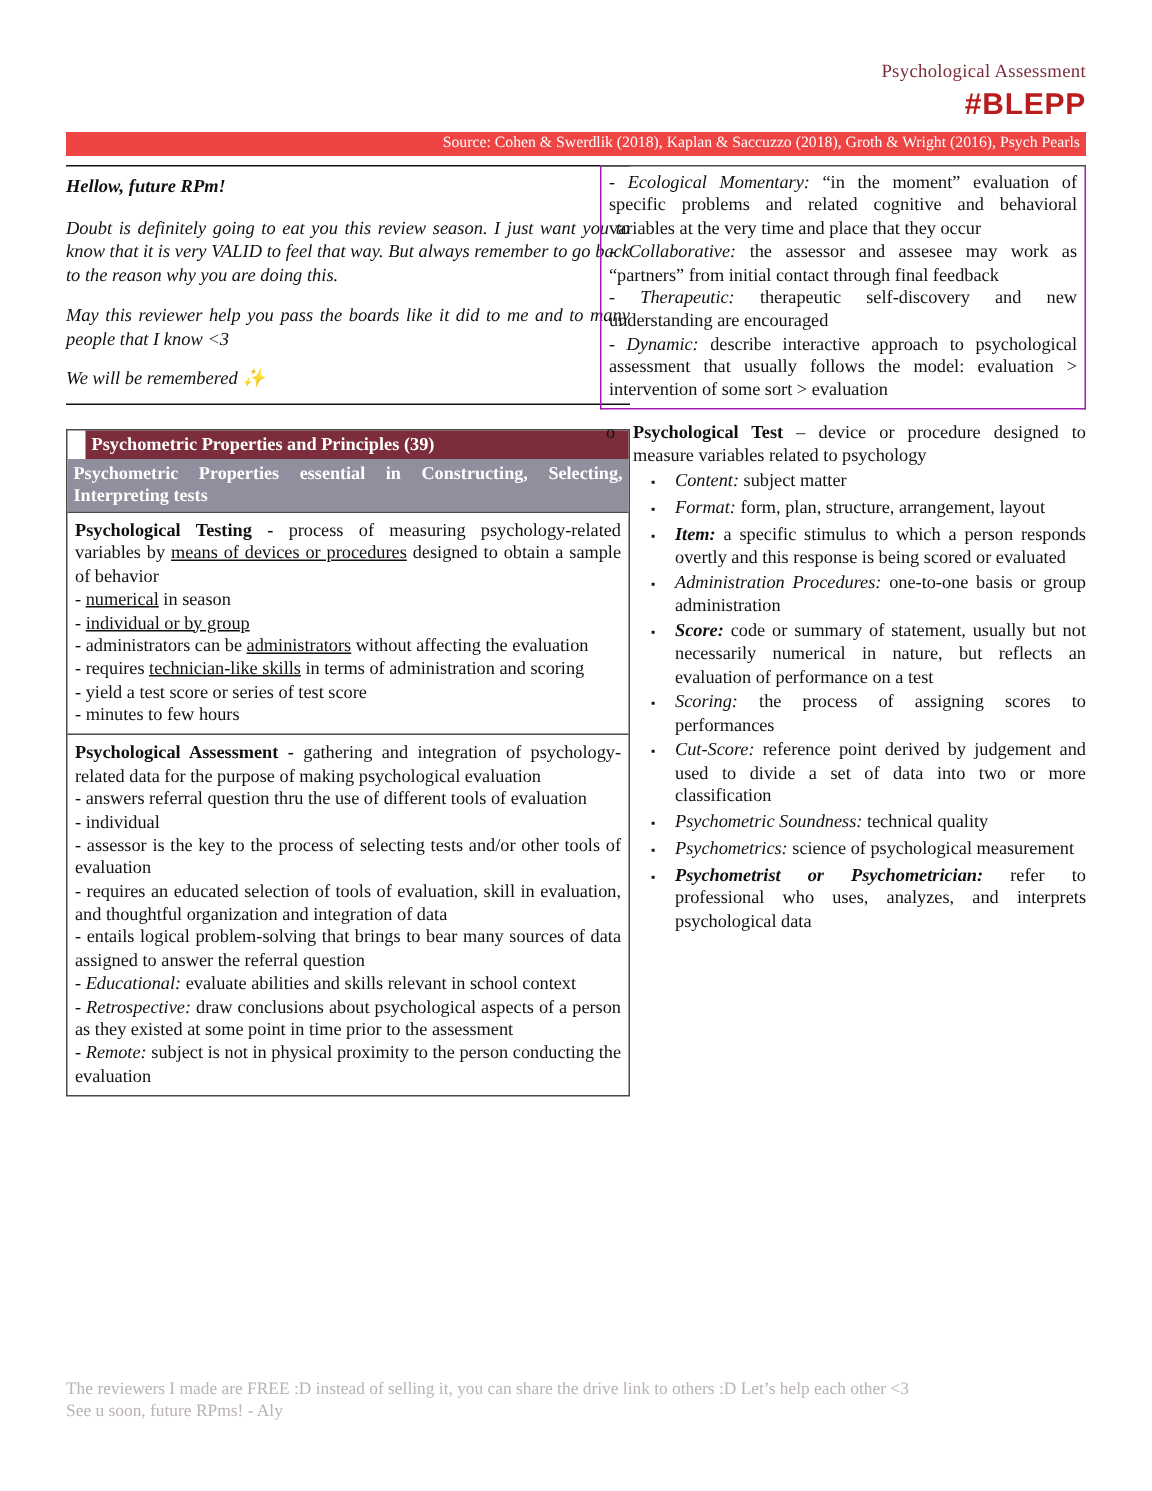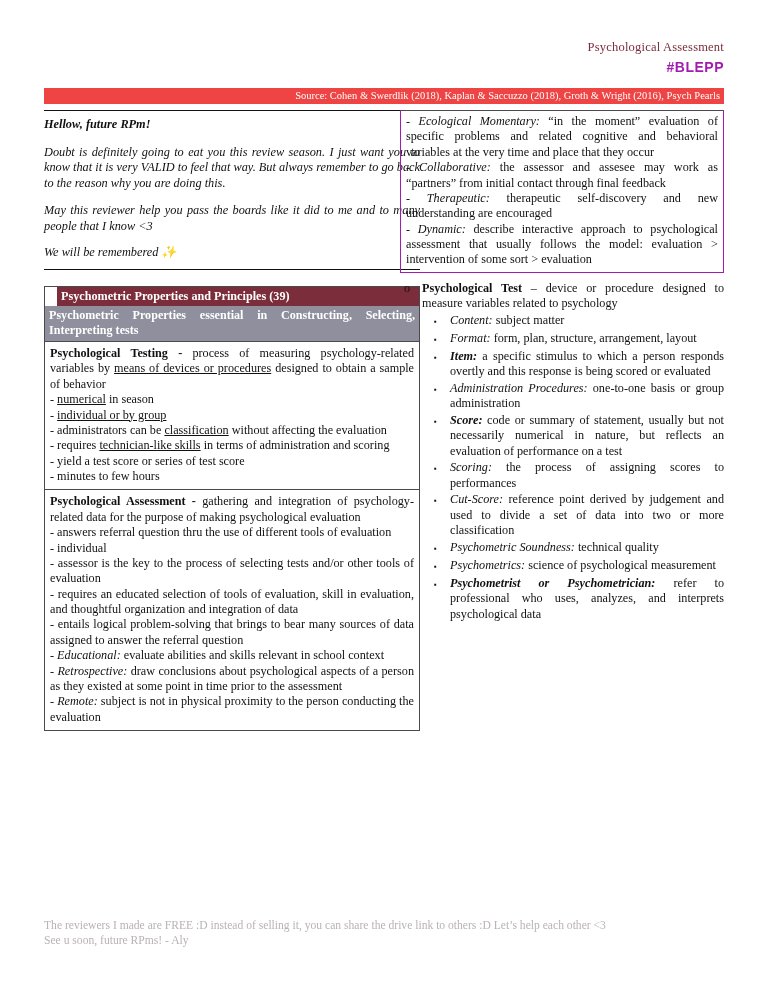--- a/index.html
+++ b/index.html
@@ -29,23 +29,23 @@
     text-align: right;
   }
   .header-title {
     font-family: "Liberation Serif", serif;
     font-size: 12.5px;
     color: #7b2d3b;
     letter-spacing: .2px;
   }
   .header-blepp {
     font-family: "Liberation Sans", sans-serif;
-    font-size: 14px;
-    font-weight: bold;
-    color: #a21caf;
+    font-size: 20px;
+    font-weight: bold;
+    color: #b91c1c;
     margin-top: 4px;
     letter-spacing: .5px;
   }
 
   .source-bar {
     position: absolute;
     top: 88px;
     left: 44px;
     right: 44px;
     height: 16px;
@@ -216,21 +216,21 @@
 
       <div class="subbox">
         <p class="line">
           <span class="lead">Psychological Testing -</span>
           <span>process of measuring psychology-related variables by</span>
           <span class="u">means of devices or procedures</span>
           <span>designed to obtain a sample of behavior</span>
         </p>
         <p class="line"><span>- </span><span class="u">numerical</span><span> in season</span></p>
         <p class="line"><span>- </span><span class="u">individual or by group</span><span></span></p>
-        <p class="line"><span>- administrators can be </span><span class="u">classification</span><span> without affecting the evaluation</span></p>
+        <p class="line"><span>- administrators can be </span><span class="u">administrators</span><span> without affecting the evaluation</span></p>
         <p class="line"><span>- requires </span><span class="u">technician-like skills</span><span> in terms of administration and scoring</span></p>
         <p class="line">- yield a test score or series of test score</p>
         <p class="line">- minutes to few hours</p>
       </div>
 
       <div class="subbox">
         <p class="line">
           <span class="lead">Psychological Assessment -</span>
           <span>gathering and integration of psychology-related data for the purpose of making psychological evaluation</span>
         </p>

